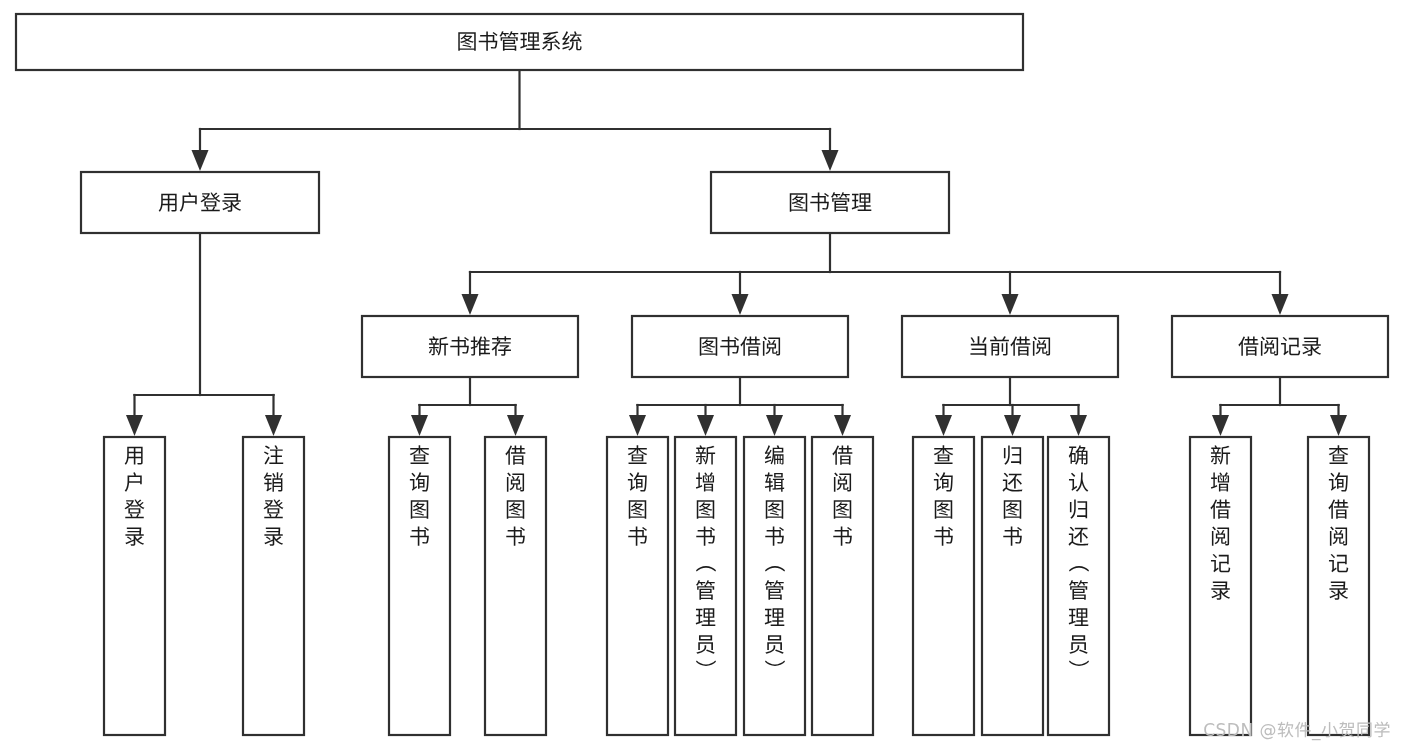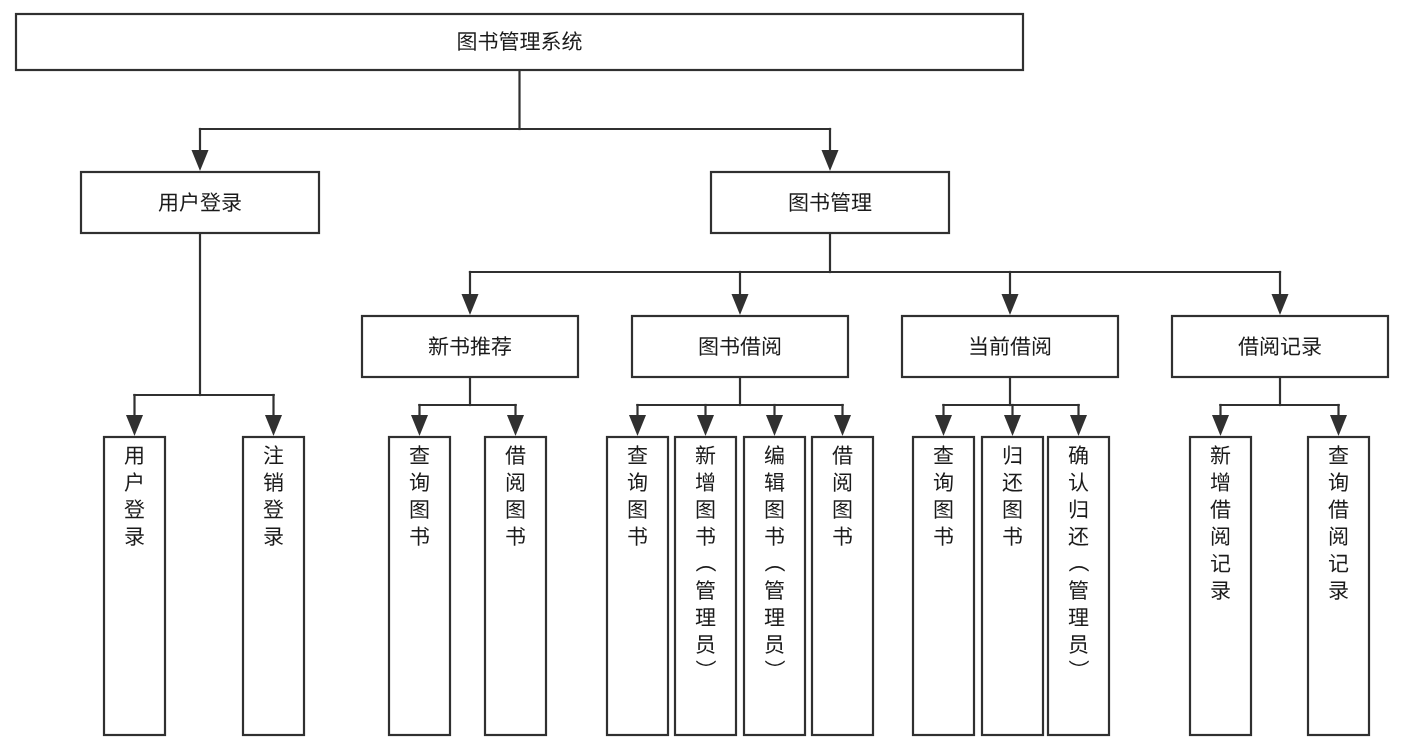--- a/index.html
+++ b/index.html
@@ -218,13 +218,14 @@
         <g>
           <rect class="node-box" x="1190" y="437" width="61" height="298"></rect>
           <text class="node-label-vertical" x="1220.5" y="463"><tspan x="1220.5" dy="0">新</tspan><tspan x="1220.5" dy="27">增</tspan><tspan x="1220.5" dy="27">借</tspan><tspan x="1220.5" dy="27">阅</tspan><tspan x="1220.5" dy="27">记</tspan><tspan x="1220.5" dy="27">录</tspan></text>
         </g>
         <g>
           <rect class="node-box" x="1308" y="437" width="61" height="298"></rect>
           <text class="node-label-vertical" x="1338.5" y="463"><tspan x="1338.5" dy="0">查</tspan><tspan x="1338.5" dy="27">询</tspan><tspan x="1338.5" dy="27">借</tspan><tspan x="1338.5" dy="27">阅</tspan><tspan x="1338.5" dy="27">记</tspan><tspan x="1338.5" dy="27">录</tspan></text>
         </g>
       </g>
   </svg>
+  <div class="watermark-text">CSDN @软件_小贺同学</div>
 </div>
 
 </body></html>

